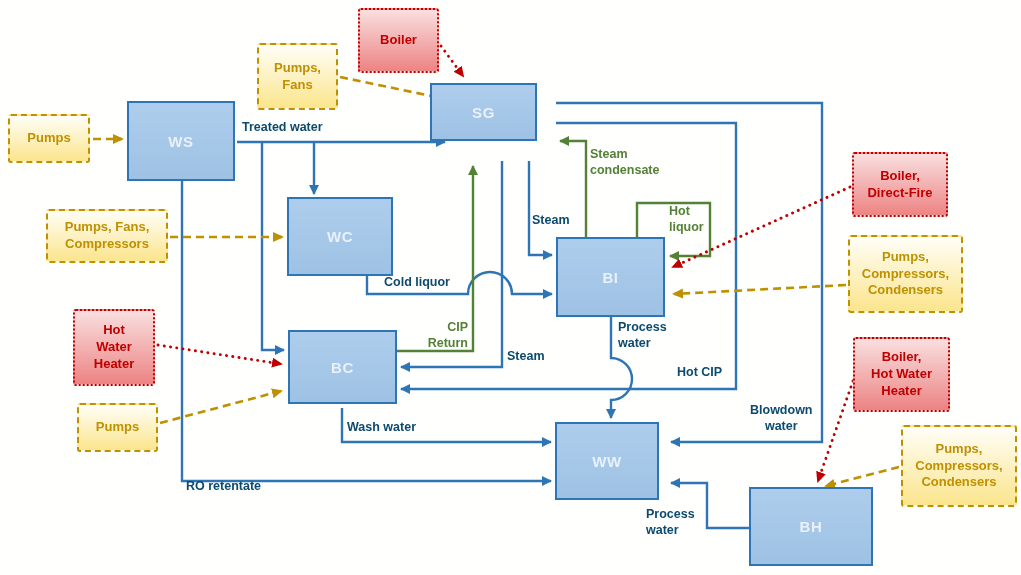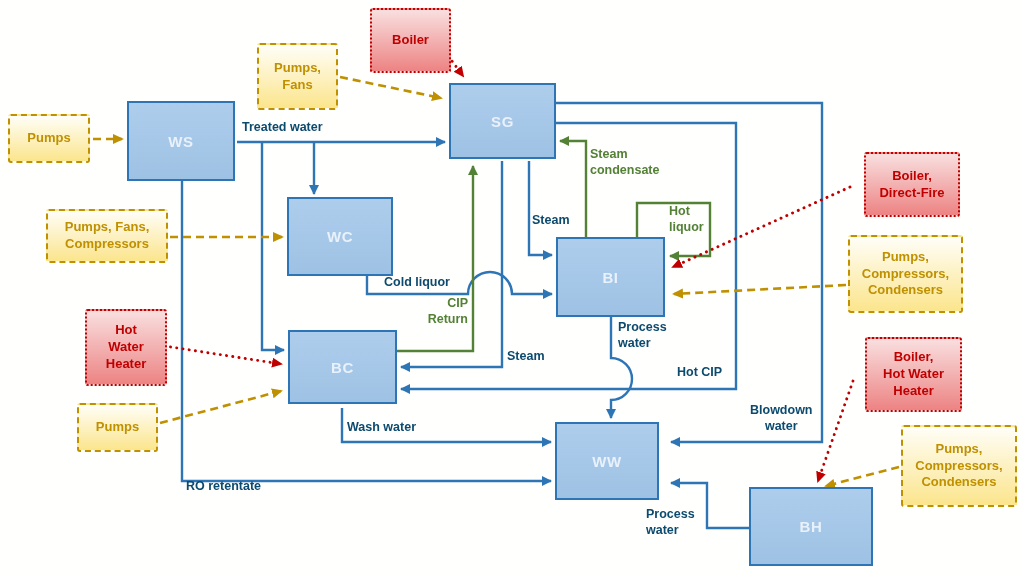--- a/index.html
+++ b/index.html
@@ -21,21 +21,21 @@
     display:flex; align-items:center; justify-content:center;
     text-align:center; font-weight:700; font-size:13px; line-height:1.3;
     white-space:pre-line;
   }
   .enode.electric {
     background:linear-gradient(180deg,#FFFEF8 0%,#FBE58C 100%);
     border:2px dashed #BF9000; color:#BF9000;
   }
   .enode.thermal {
     background:linear-gradient(180deg,#F9DFDF 0%,#ED8383 100%);
-    border:2px dotted #C00000; color:#C00000;margin-left:12px;
+    border:2px dotted #C00000; color:#C00000;
   }
   .flabel {
     position:absolute; color:#0c4a6e; font-size:12.5px; font-weight:700;
     line-height:1.25; white-space:pre-line;
   }
   .flabel.green { color:#538135; }
   .flabel.right { text-align:right; }
 </style>
 </head>
 <body>
@@ -91,21 +91,21 @@
     <g fill="none" stroke="#C00000" stroke-width="2.9" stroke-dasharray="0.1 6.2" stroke-linecap="round">
       <path d="M441,46 L463,76" marker-end="url(#ar)"></path>
       <path d="M850,187 L673,267" marker-end="url(#ar)"></path>
       <path d="M158,345 L281,364" marker-end="url(#ar)"></path>
       <path d="M853,381 L818,481" marker-end="url(#ar)"></path>
     </g>
   </svg>
 
   <div class="pnode" style="left:127px; top:101px; width:108px; height:80px;">WS</div>
   <div class="pnode" style="left:287px; top:197px; width:106px; height:79px;">WC</div>
-  <div class="pnode" style="left:449px; top:83px; width:107px; height:76px;">SG</div>
+  <div class="pnode" style="left:430px; top:83px; width:107px; height:58px;">SG</div>
   <div class="pnode" style="left:556px; top:237px; width:109px; height:80px;">BI</div>
   <div class="pnode" style="left:288px; top:330px; width:109px; height:74px;">BC</div>
   <div class="pnode" style="left:555px; top:422px; width:104px; height:78px;">WW</div>
   <div class="pnode" style="left:749px; top:487px; width:124px; height:79px;">BH</div>
 
   <div class="enode electric" style="left:8px; top:114px; width:82px; height:49px;">Pumps</div>
   <div class="enode electric" style="left:257px; top:43px; width:81px; height:67px;">Pumps,
 Fans</div>
   <div class="enode electric" style="left:46px; top:209px; width:122px; height:54px;">Pumps, Fans,
 Compressors</div>
@@ -127,21 +127,21 @@
 Hot Water
 Heater</div>
 
   <div class="flabel" style="left:242px; top:120px;">Treated water</div>
   <div class="flabel green" style="left:590px; top:147px;">Steam
 condensate</div>
   <div class="flabel" style="left:532px; top:213px;">Steam</div>
   <div class="flabel green" style="left:669px; top:204px;">Hot
 liquor</div>
   <div class="flabel" style="left:384px; top:275px;">Cold liquor</div>
-  <div class="flabel green right" style="left:414px; top:296px; width:54px;">CIP
+  <div class="flabel green right" style="left:414px; top:320px; width:54px;">CIP
 Return</div>
   <div class="flabel" style="left:507px; top:349px;">Steam</div>
   <div class="flabel" style="left:618px; top:320px;">Process
 water</div>
   <div class="flabel" style="left:677px; top:365px;">Hot CIP</div>
   <div class="flabel" style="left:750px; top:403px;text-align:center;">Blowdown
 water</div>
   <div class="flabel" style="left:347px; top:420px;">Wash water</div>
   <div class="flabel" style="left:186px; top:456px;margin-top:23px;">RO retentate</div>
   <div class="flabel" style="left:646px; top:507px;">Process

